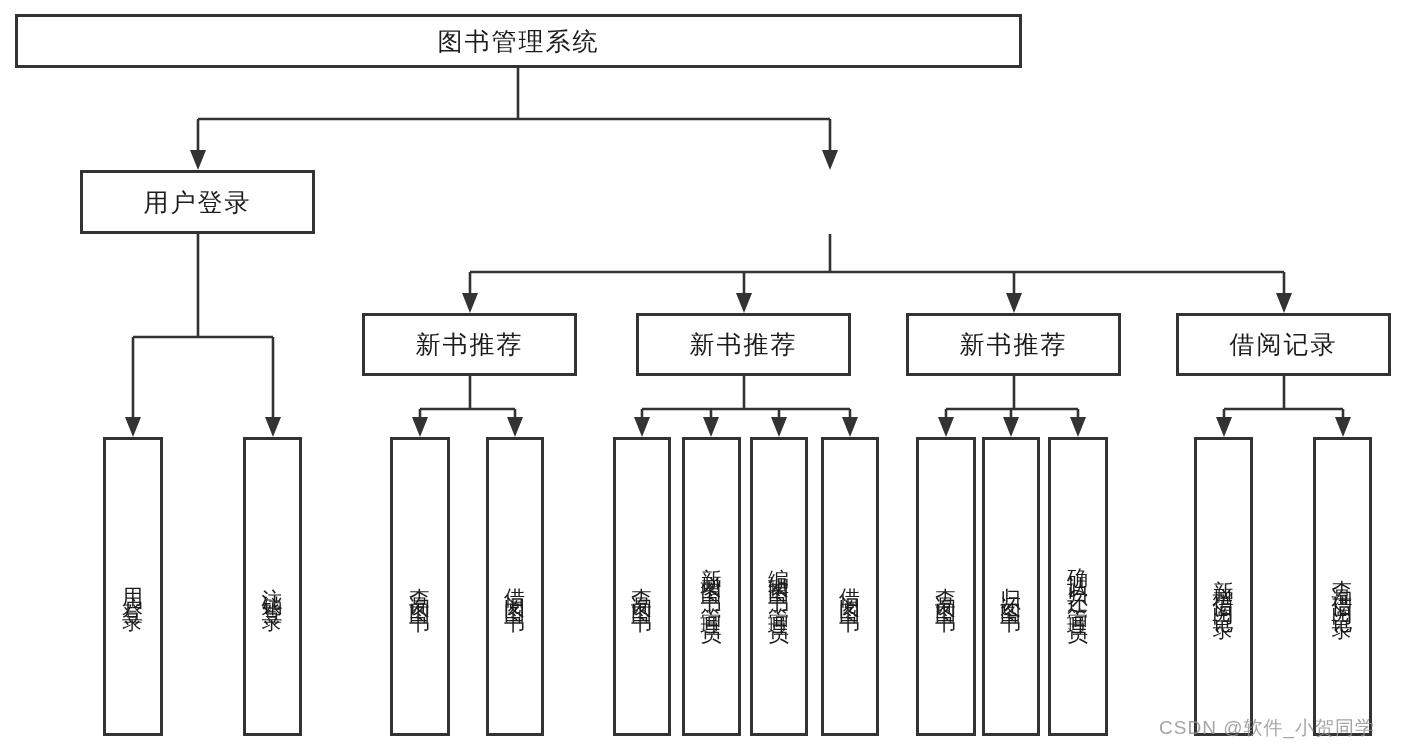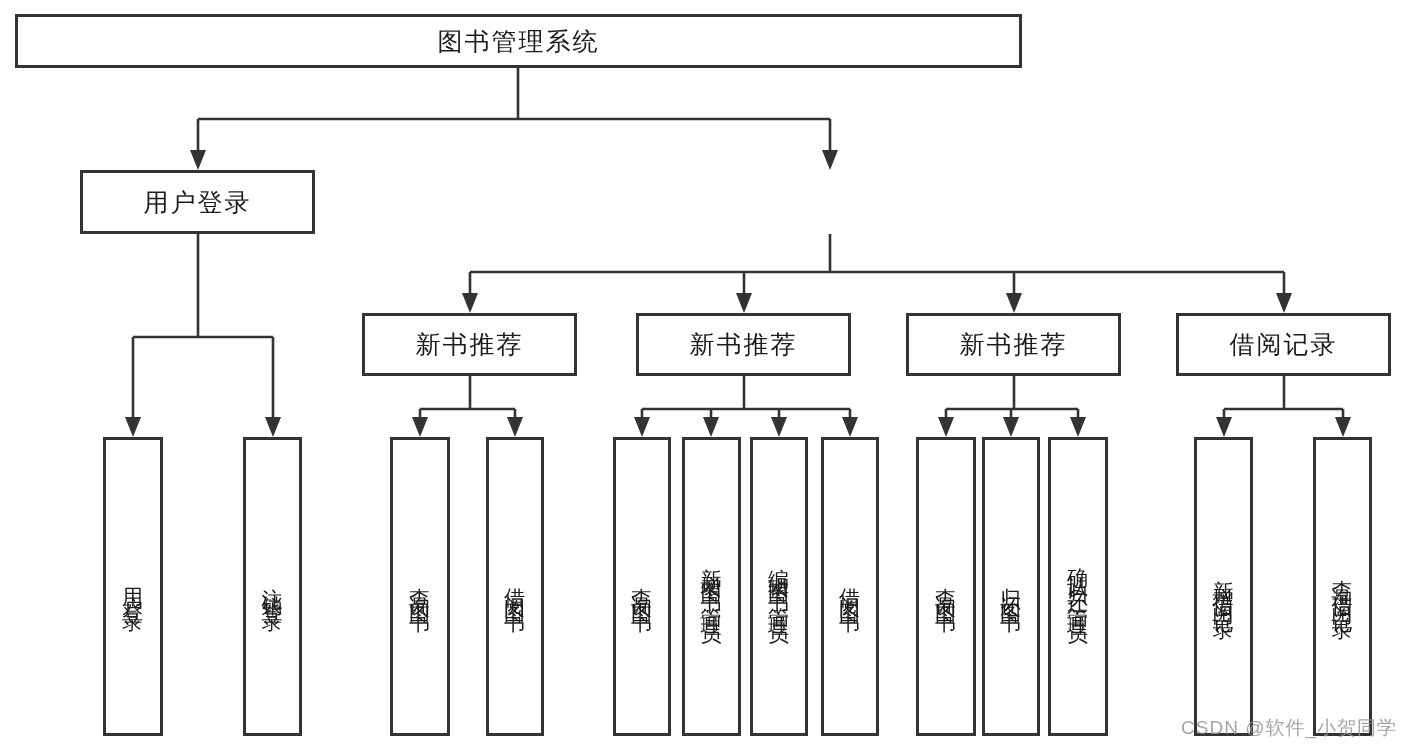--- a/index.html
+++ b/index.html
@@ -36,21 +36,21 @@
   .vbox span {
     writing-mode: vertical-rl;
     text-orientation: mixed;
     font-size: 21px;
     letter-spacing: 8px;
     line-height: 1;
     color: #1c1c1c;
   }
   .watermark {
     position: absolute;
-    right: 8px;
+    right: 30px;
     bottom: 6px;
     z-index: 3;
     font-size: 19px;
     color: rgba(148, 148, 148, 0.85);
     letter-spacing: 1px;
     pointer-events: none;
     white-space: nowrap;
     text-align: right;
   }
   svg path { stroke: #333333; stroke-width: 2.6; fill: none; }

